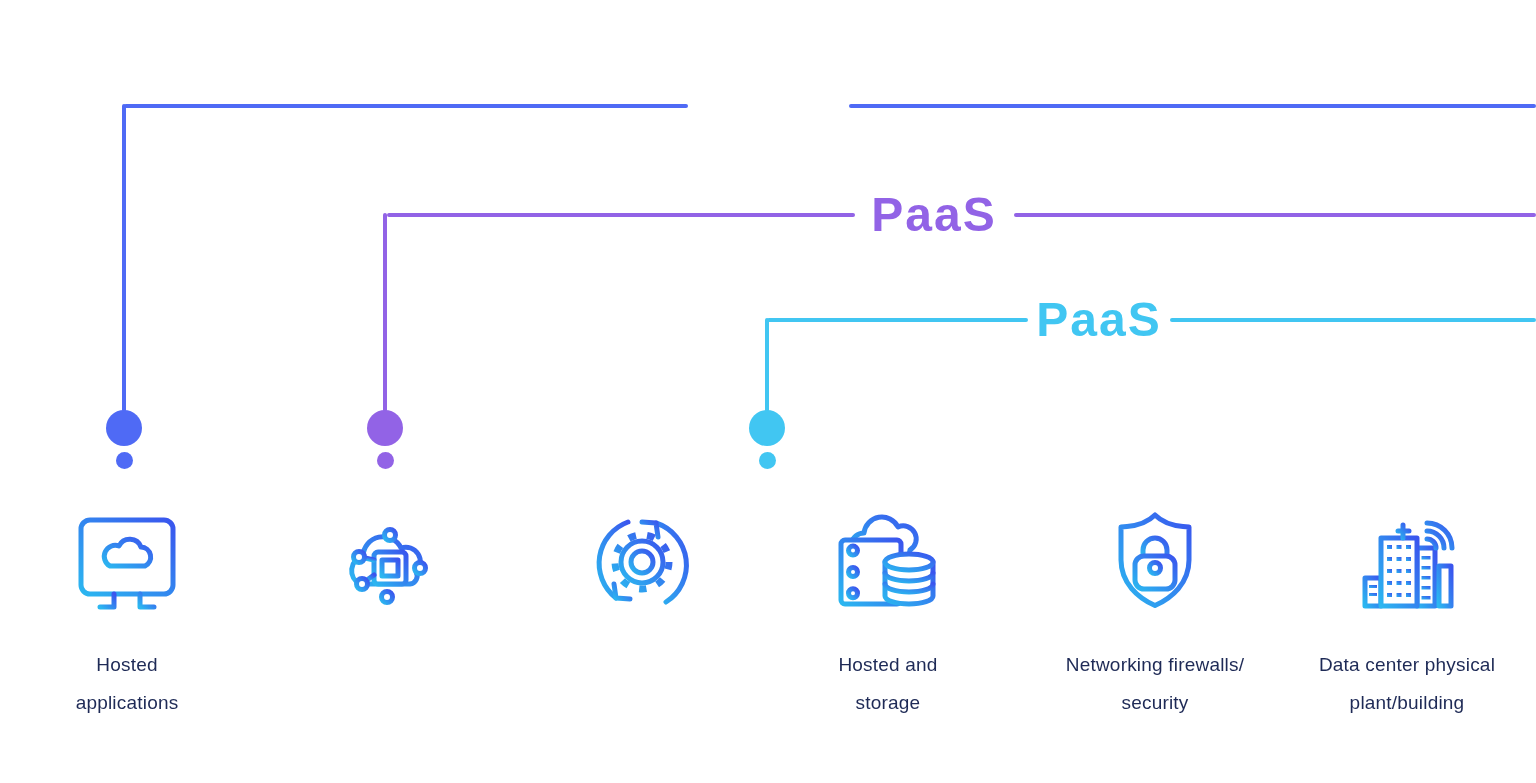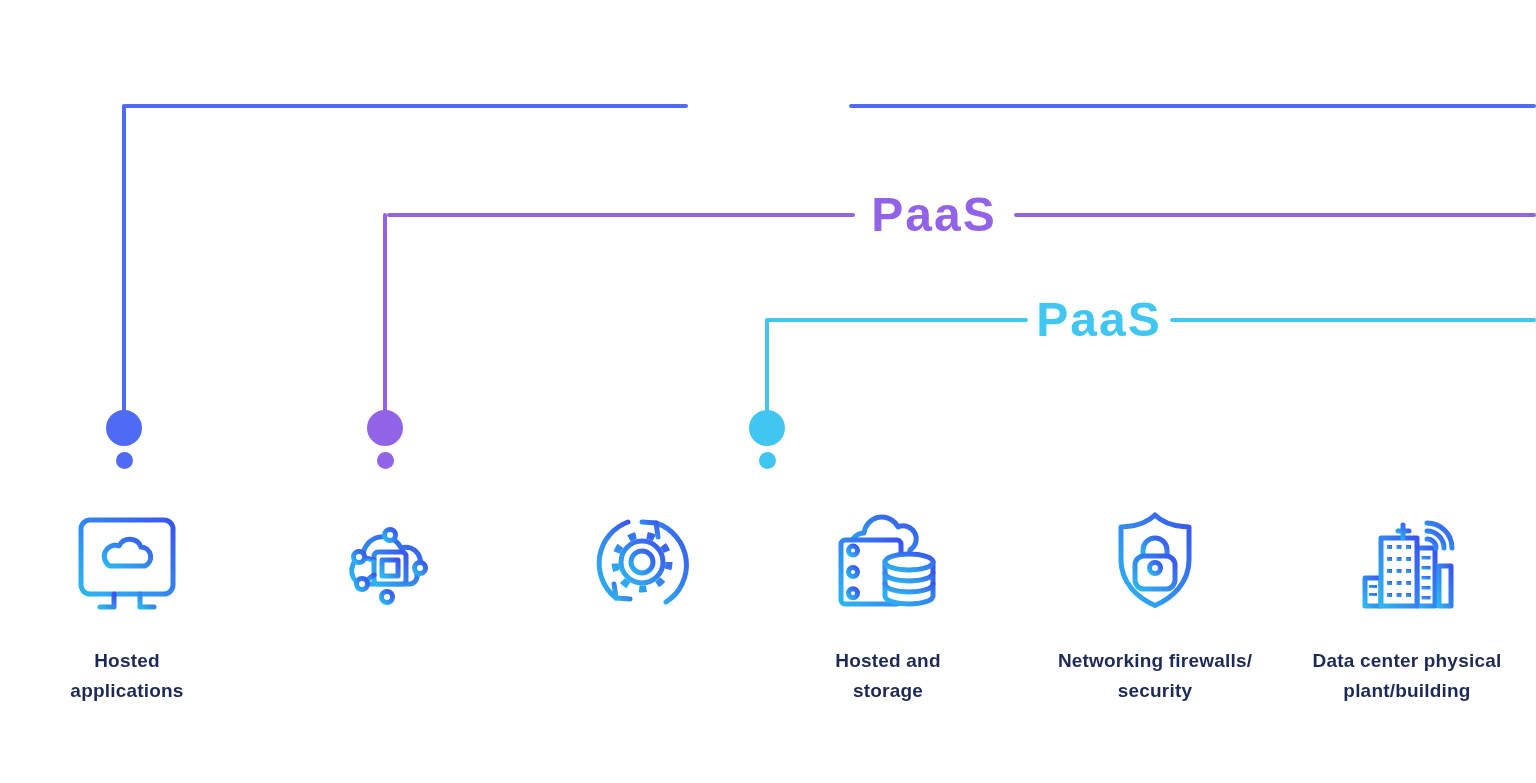--- a/index.html
+++ b/index.html
@@ -23,21 +23,21 @@
   }
   .saas-fg{color:var(--saas-blue);}
   .paas-fg{color:var(--paas-purple);}
   .iaas-fg{color:var(--iaas-cyan);}
   .dot-big{position:absolute;width:36px;height:36px;border-radius:50%;}
   .dot-small{position:absolute;width:17px;height:17px;border-radius:50%;}
   .icon-box{position:absolute;width:110px;height:110px;margin:0;}
   .icon-box svg{width:110px;height:110px;display:block;}
   .comp-label{
     position:absolute;text-align:center;white-space:pre-line;
-    color:var(--label-navy);font-size:19px;line-height:30px;font-weight:700;
+    color:var(--label-navy);font-size:19px;line-height:38px;font-weight:400;
     letter-spacing:.2px;
   }
   .gs{stop-color:var(--icon-grad-start);}
   .ge{stop-color:var(--icon-grad-end);}
   .st{fill:none;stroke-width:5;stroke-linecap:round;stroke-linejoin:round;}
   .wfill{fill:#ffffff;}
   .teeth{fill:none;stroke-width:7;stroke-dasharray:7.5 11.35;}
 </style>
 </head>
 <body>

